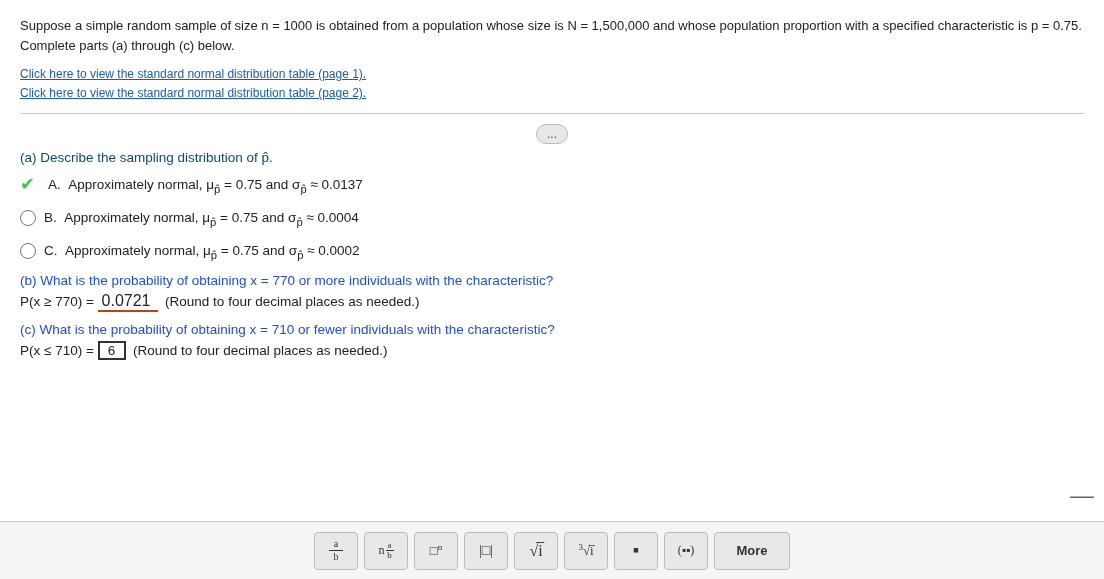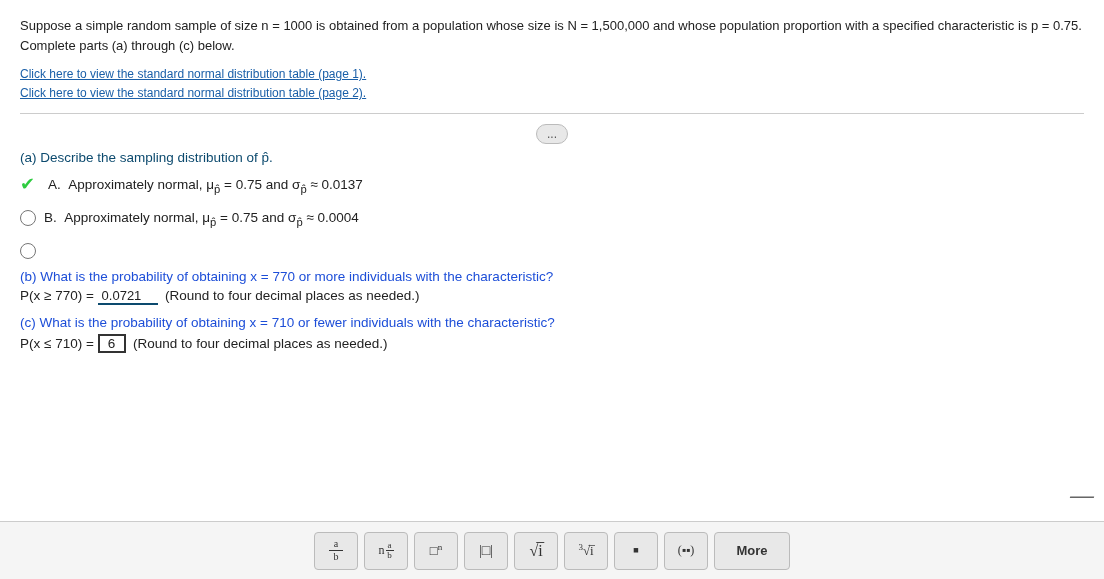--- a/index.html
+++ b/index.html
@@ -94,24 +94,24 @@
       margin-bottom: 4px;
       margin-top: 10px;
     }
     .answer-line {
       font-size: 13.5px;
       color: #222;
       margin-bottom: 6px;
     }
     .answer-box {
       display: inline-block;
-      border-bottom: 2px solid #0c4a6e;
+      border-bottom: 2px solid #c2410c;
       min-width: 60px;
       padding: 0 4px;
-      font-size: 13px;
+      font-size: 16px;
     }
     .answer-box-bordered {
       display: inline-block;
       border: 2px solid #333;
       min-width: 28px;
       padding: 0 6px;
       font-size: 13.5px;
       text-align: center;
     }
     .toolbar {
@@ -218,20 +218,23 @@
 
   <div class="option-row">
     <input type="radio" class="option-radio" style="">
     <span class="option-text">
       B.&nbsp;&nbsp;Approximately normal, μ<sub>p̂</sub> = 0.75 and σ<sub>p̂</sub> ≈ 0.0004
     </span>
   </div>
 
   <div class="option-row">
     <input type="radio" class="option-radio" style="">
+    <span class="option-text">
+      C.&nbsp;&nbsp;Approximately normal, μ<sub>p̂</sub> = 0.75 and σ<sub>p̂</sub> ≈ 0.0002
+    </span>
   </div>
 
   <p class="part-label">
     (b) What is the probability of obtaining x = 770 or more individuals with the characteristic?
   </p>
   <p class="answer-line">
     P(x ≥ 770) = <span class="answer-box">0.0721</span>&nbsp;
     <span>(Round to four decimal places as needed.)</span>
   </p>
 

